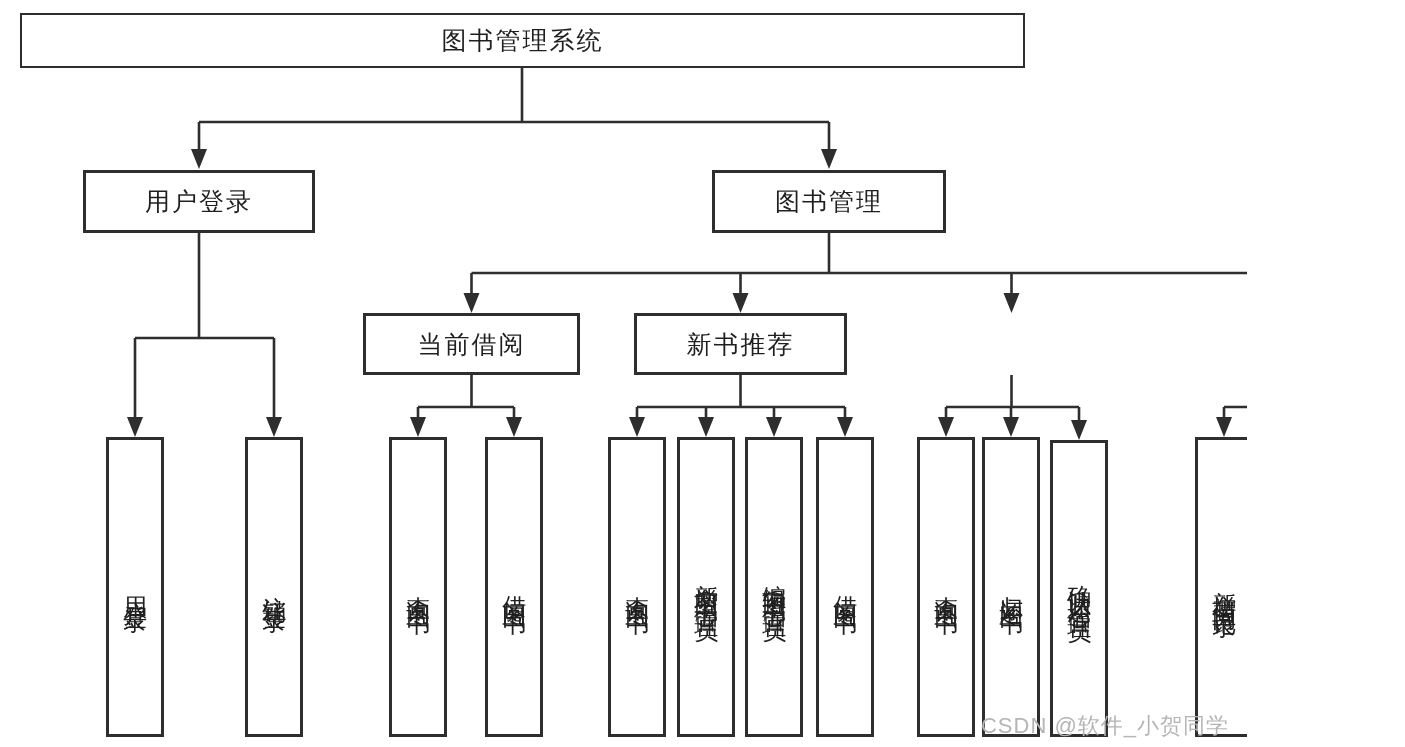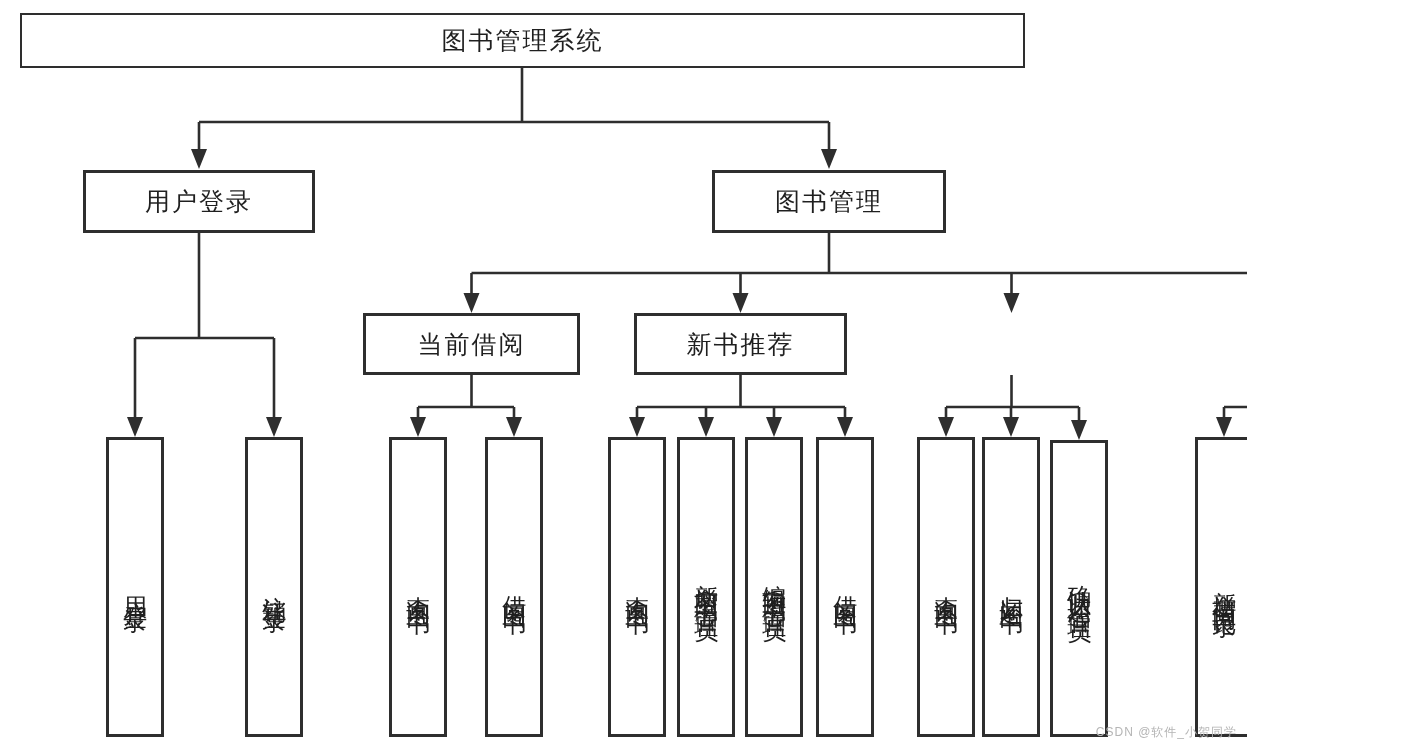--- a/index.html
+++ b/index.html
@@ -43,24 +43,24 @@
   .vtext{
     writing-mode:vertical-rl;
     text-orientation:mixed;
     font-size:24px;
     letter-spacing:5px;
     line-height:1.1;
     white-space:nowrap;
   }
   .watermark{
     position:absolute;
-    right:10px;
+    right:18px;
     bottom:6px;
     z-index:5;
-    font-size:12px;
+    font-size:22px;
     letter-spacing:1px;
     color:var(--wm);
     white-space:nowrap;
   }
 </style>
 </head>
 <body>
 
 <div class="stage">
 

